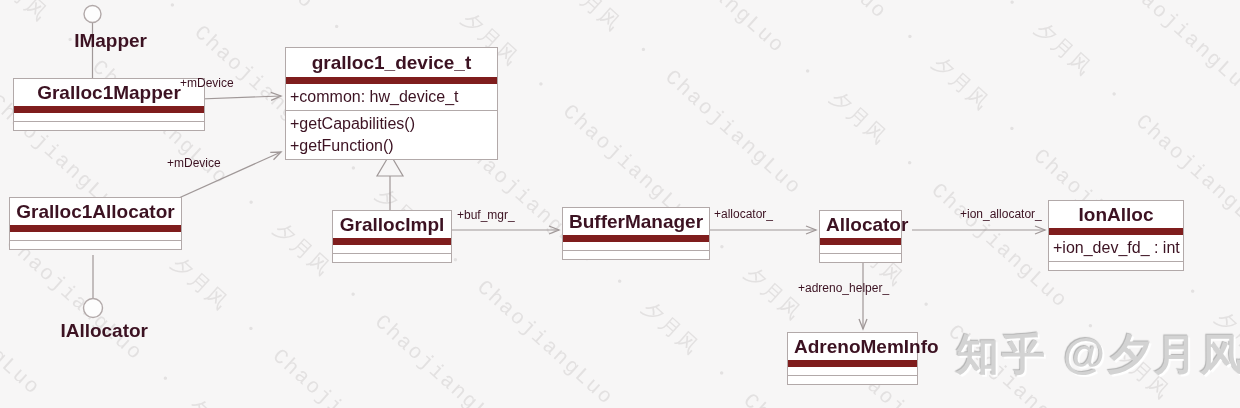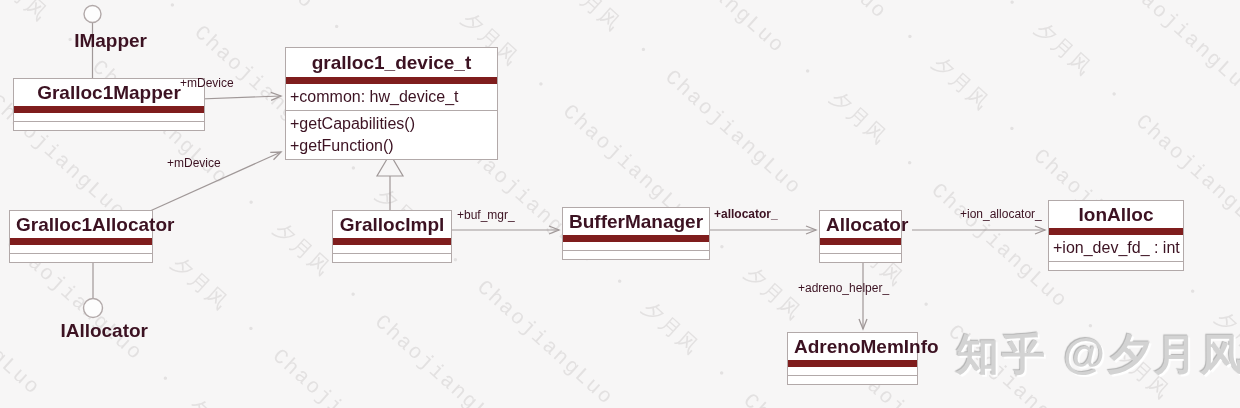--- a/index.html
+++ b/index.html
@@ -126,21 +126,21 @@
   <div class="uml-title" style="padding-top:4px;padding-bottom:3px;">gralloc1_device_t</div>
   <div class="uml-sec" style="padding-top:2px;padding-bottom:2px;">
     <span class="uml-line">+common: hw_device_t</span>
   </div>
   <div class="uml-sec last" style="padding-top:2px;padding-bottom:2px;">
     <span class="uml-line">+getCapabilities()</span>
     <span class="uml-line">+getFunction()</span>
   </div>
 </div>
 
-<div class="uml-class" style="left:9px;top:210px;width:144px;">
+<div class="uml-class" style="left:9px;top:197px;width:173px;">
   <div class="uml-title">Gralloc1Allocator</div>
   <div class="uml-sec empty"></div>
   <div class="uml-sec empty last"></div>
 </div>
 
 <div class="uml-class" style="left:332px;top:210px;width:120px;">
   <div class="uml-title">GrallocImpl</div>
   <div class="uml-sec empty"></div>
   <div class="uml-sec empty last"></div>
 </div>
@@ -167,17 +167,17 @@
 
 <div class="uml-class" style="left:787px;top:332px;width:131px;">
   <div class="uml-title">AdrenoMemInfo</div>
   <div class="uml-sec empty"></div>
   <div class="uml-sec empty last"></div>
 </div>
 
 <div class="edge-label" style="left:180px;top:76px;">+mDevice</div>
 <div class="edge-label" style="left:167px;top:156px;">+mDevice</div>
 <div class="edge-label" style="left:457px;top:208px;">+buf_mgr_</div>
-<div class="edge-label" style="left:714px;top:207px;font-weight:bold;">+allocator_</div>
+<div class="edge-label" style="left:714px;top:207px;">+allocator_</div>
 <div class="edge-label" style="left:960px;top:207px;">+ion_allocator_</div>
 <div class="edge-label" style="left:798px;top:281px;text-align:right;">+adreno_helper_</div>
 
 <div class="wm-badge">知乎 @夕月风</div>
 
 </body></html>

